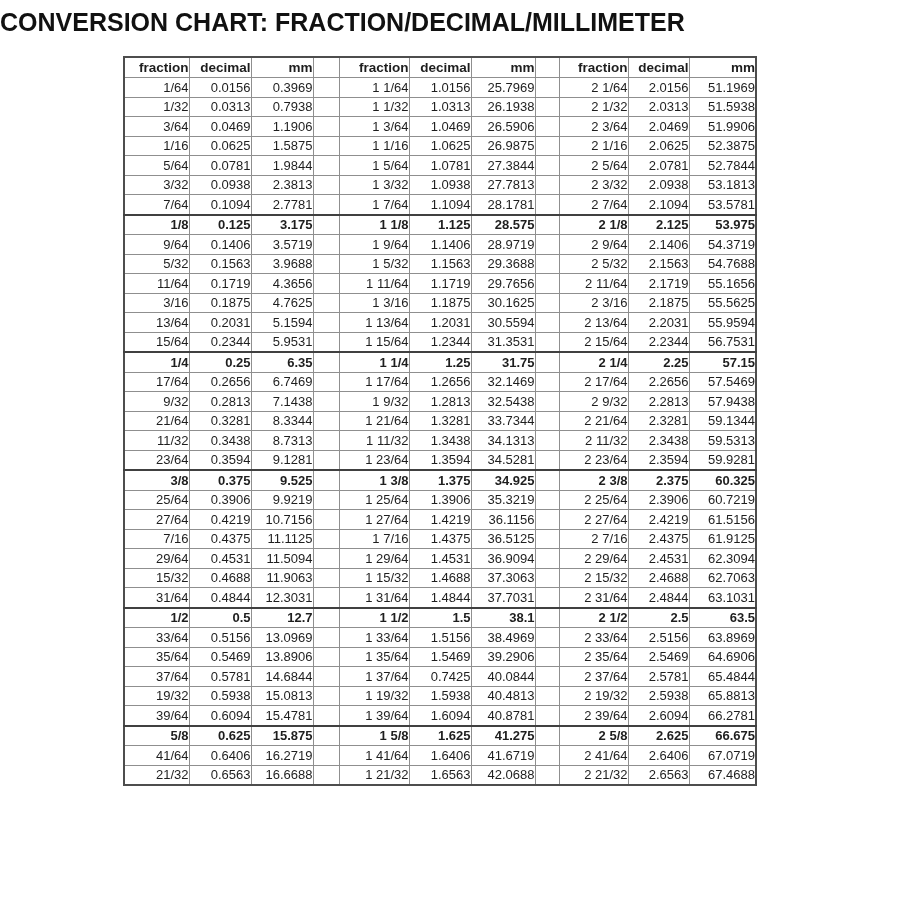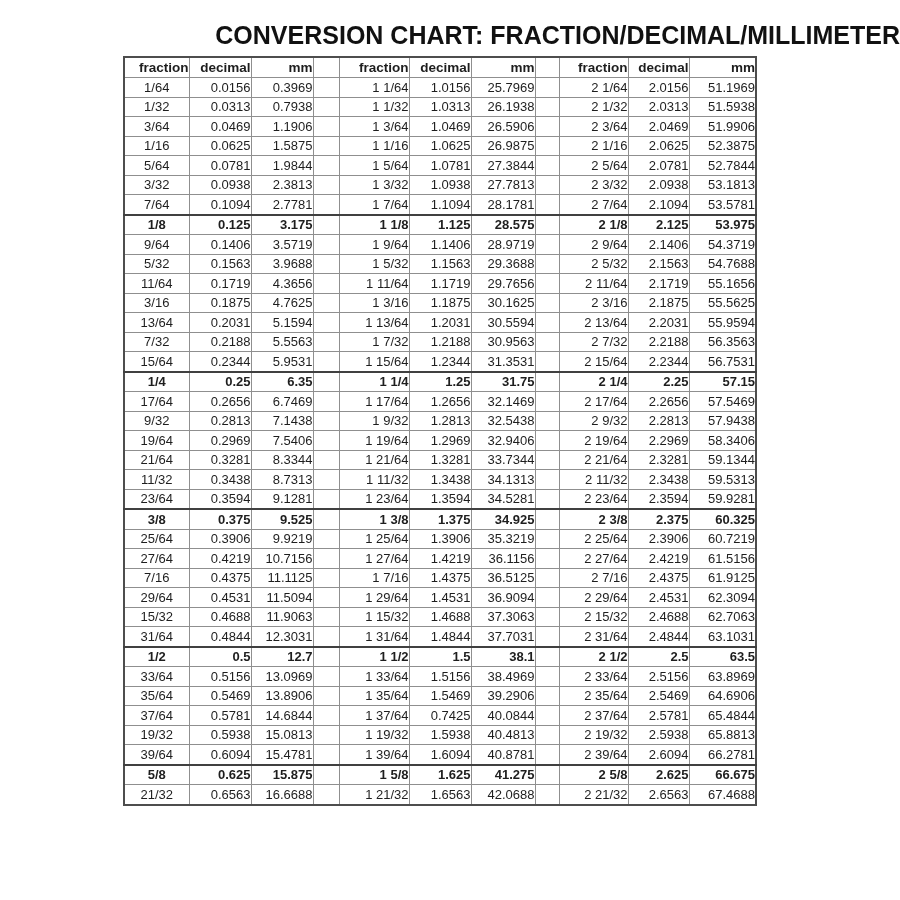--- a/index.html
+++ b/index.html
@@ -7,24 +7,24 @@
     position: relative;
     width: 900px;
     height: 900px;
     background: #ffffff;
     font-family: "Liberation Sans", sans-serif;
     color: #1e1e1e;
     overflow: hidden;
   }
   .title {
     position: absolute;
-    top: 21px;
+    top: 8px;
     left: 0;
     width: 100%;
-    text-align: right;
+    text-align: left;
     font-size: 25px;
     font-weight: bold;
     letter-spacing: 0px;
     color: #111111;
     white-space: nowrap;
   }
   table.conversion {
     position: absolute;
     left: 123px;
     top: 56px;
@@ -44,21 +44,21 @@
     overflow: hidden;
     white-space: nowrap;
   }
   table.conversion th {
     font-weight: bold;
     text-align: right;
     padding-left: 6px;
     font-size: 13.5px;
     height: 19px;
   }
-  td.frac1 { text-align: center;  padding-left: 6px; }
+  td.frac1 { text-align: right;  padding-left: 6px; }
   td.frac  { text-align: right; padding-right: 6px; white-space: pre; }
   td.num   { text-align: right; padding-right: 7px; }
   th.spacer, td.spacer { padding: 0; }
   tr.section td {
     font-weight: bold;
     border-top: 2px solid #404040;
   }
 </style>
 </head>
 <body>
@@ -259,33 +259,20 @@
           <td class="spacer"></td>
           <td class="frac">1 13/64</td>
           <td class="num">1.2031</td>
           <td class="num">30.5594</td>
           <td class="spacer"></td>
           <td class="frac">2 13/64</td>
           <td class="num">2.2031</td>
           <td class="num">55.9594</td>
         </tr>
         <tr>
-          <td class="frac1">7/32</td>
-          <td class="num">0.2188</td>
-          <td class="num">5.5563</td>
-          <td class="spacer"></td>
-          <td class="frac">1  7/32</td>
-          <td class="num">1.2188</td>
-          <td class="num">30.9563</td>
-          <td class="spacer"></td>
-          <td class="frac">2  7/32</td>
-          <td class="num">2.2188</td>
-          <td class="num">56.3563</td>
-        </tr>
-        <tr>
           <td class="frac1">15/64</td>
           <td class="num">0.2344</td>
           <td class="num">5.9531</td>
           <td class="spacer"></td>
           <td class="frac">1 15/64</td>
           <td class="num">1.2344</td>
           <td class="num">31.3531</td>
           <td class="spacer"></td>
           <td class="frac">2 15/64</td>
           <td class="num">2.2344</td>
@@ -324,33 +311,20 @@
           <td class="spacer"></td>
           <td class="frac">1  9/32</td>
           <td class="num">1.2813</td>
           <td class="num">32.5438</td>
           <td class="spacer"></td>
           <td class="frac">2  9/32</td>
           <td class="num">2.2813</td>
           <td class="num">57.9438</td>
         </tr>
         <tr>
-          <td class="frac1">19/64</td>
-          <td class="num">0.2969</td>
-          <td class="num">7.5406</td>
-          <td class="spacer"></td>
-          <td class="frac">1 19/64</td>
-          <td class="num">1.2969</td>
-          <td class="num">32.9406</td>
-          <td class="spacer"></td>
-          <td class="frac">2 19/64</td>
-          <td class="num">2.2969</td>
-          <td class="num">58.3406</td>
-        </tr>
-        <tr>
           <td class="frac1">21/64</td>
           <td class="num">0.3281</td>
           <td class="num">8.3344</td>
           <td class="spacer"></td>
           <td class="frac">1 21/64</td>
           <td class="num">1.3281</td>
           <td class="num">33.7344</td>
           <td class="spacer"></td>
           <td class="frac">2 21/64</td>
           <td class="num">2.3281</td>
@@ -556,20 +530,33 @@
           <td class="num">0.625</td>
           <td class="num">15.875</td>
           <td class="spacer"></td>
           <td class="frac">1 5/8</td>
           <td class="num">1.625</td>
           <td class="num">41.275</td>
           <td class="spacer"></td>
           <td class="frac">2 5/8</td>
           <td class="num">2.625</td>
           <td class="num">66.675</td>
+        </tr>
+        <tr>
+          <td class="frac1">41/64</td>
+          <td class="num">0.6406</td>
+          <td class="num">16.2719</td>
+          <td class="spacer"></td>
+          <td class="frac">1 41/64</td>
+          <td class="num">1.6406</td>
+          <td class="num">41.6719</td>
+          <td class="spacer"></td>
+          <td class="frac">2 41/64</td>
+          <td class="num">2.6406</td>
+          <td class="num">67.0719</td>
         </tr>
         <tr>
           <td class="frac1">21/32</td>
           <td class="num">0.6563</td>
           <td class="num">16.6688</td>
           <td class="spacer"></td>
           <td class="frac">1 21/32</td>
           <td class="num">1.6563</td>
           <td class="num">42.0688</td>
           <td class="spacer"></td>

